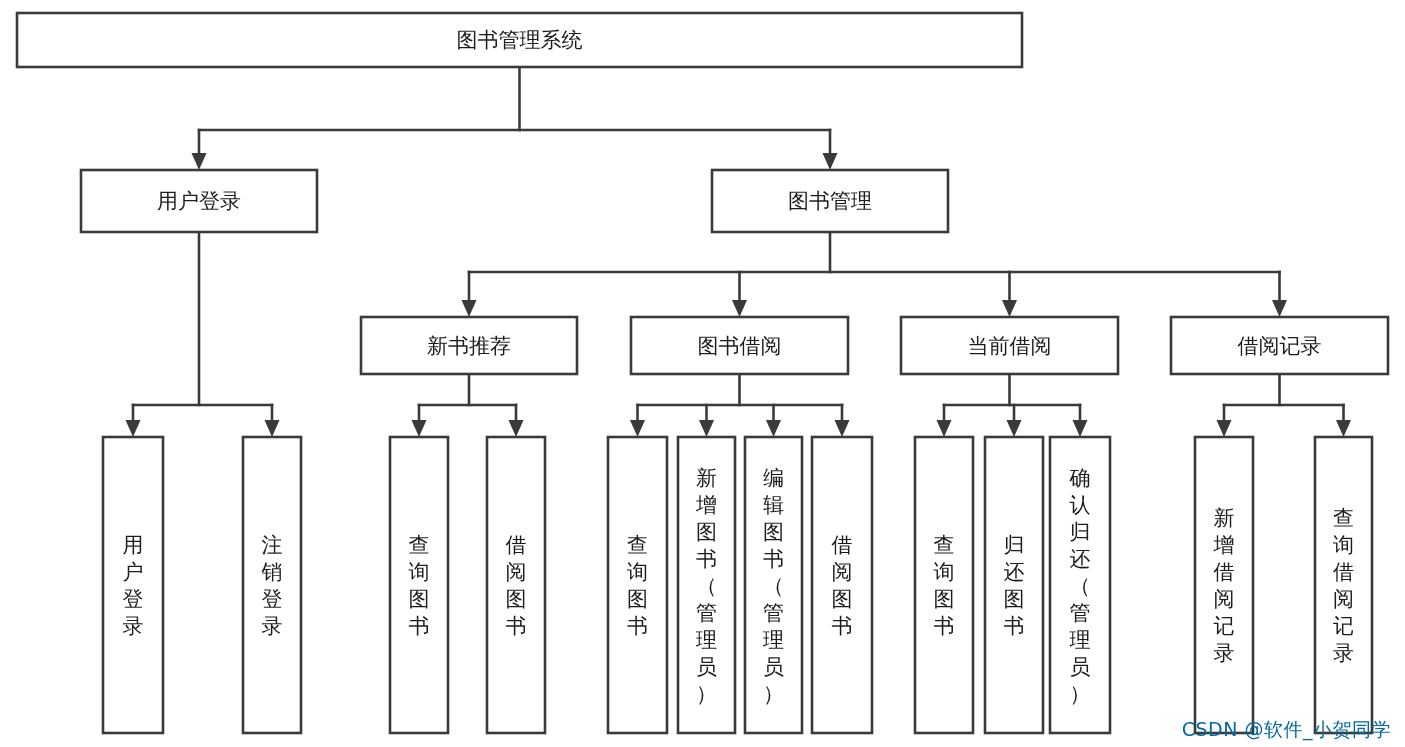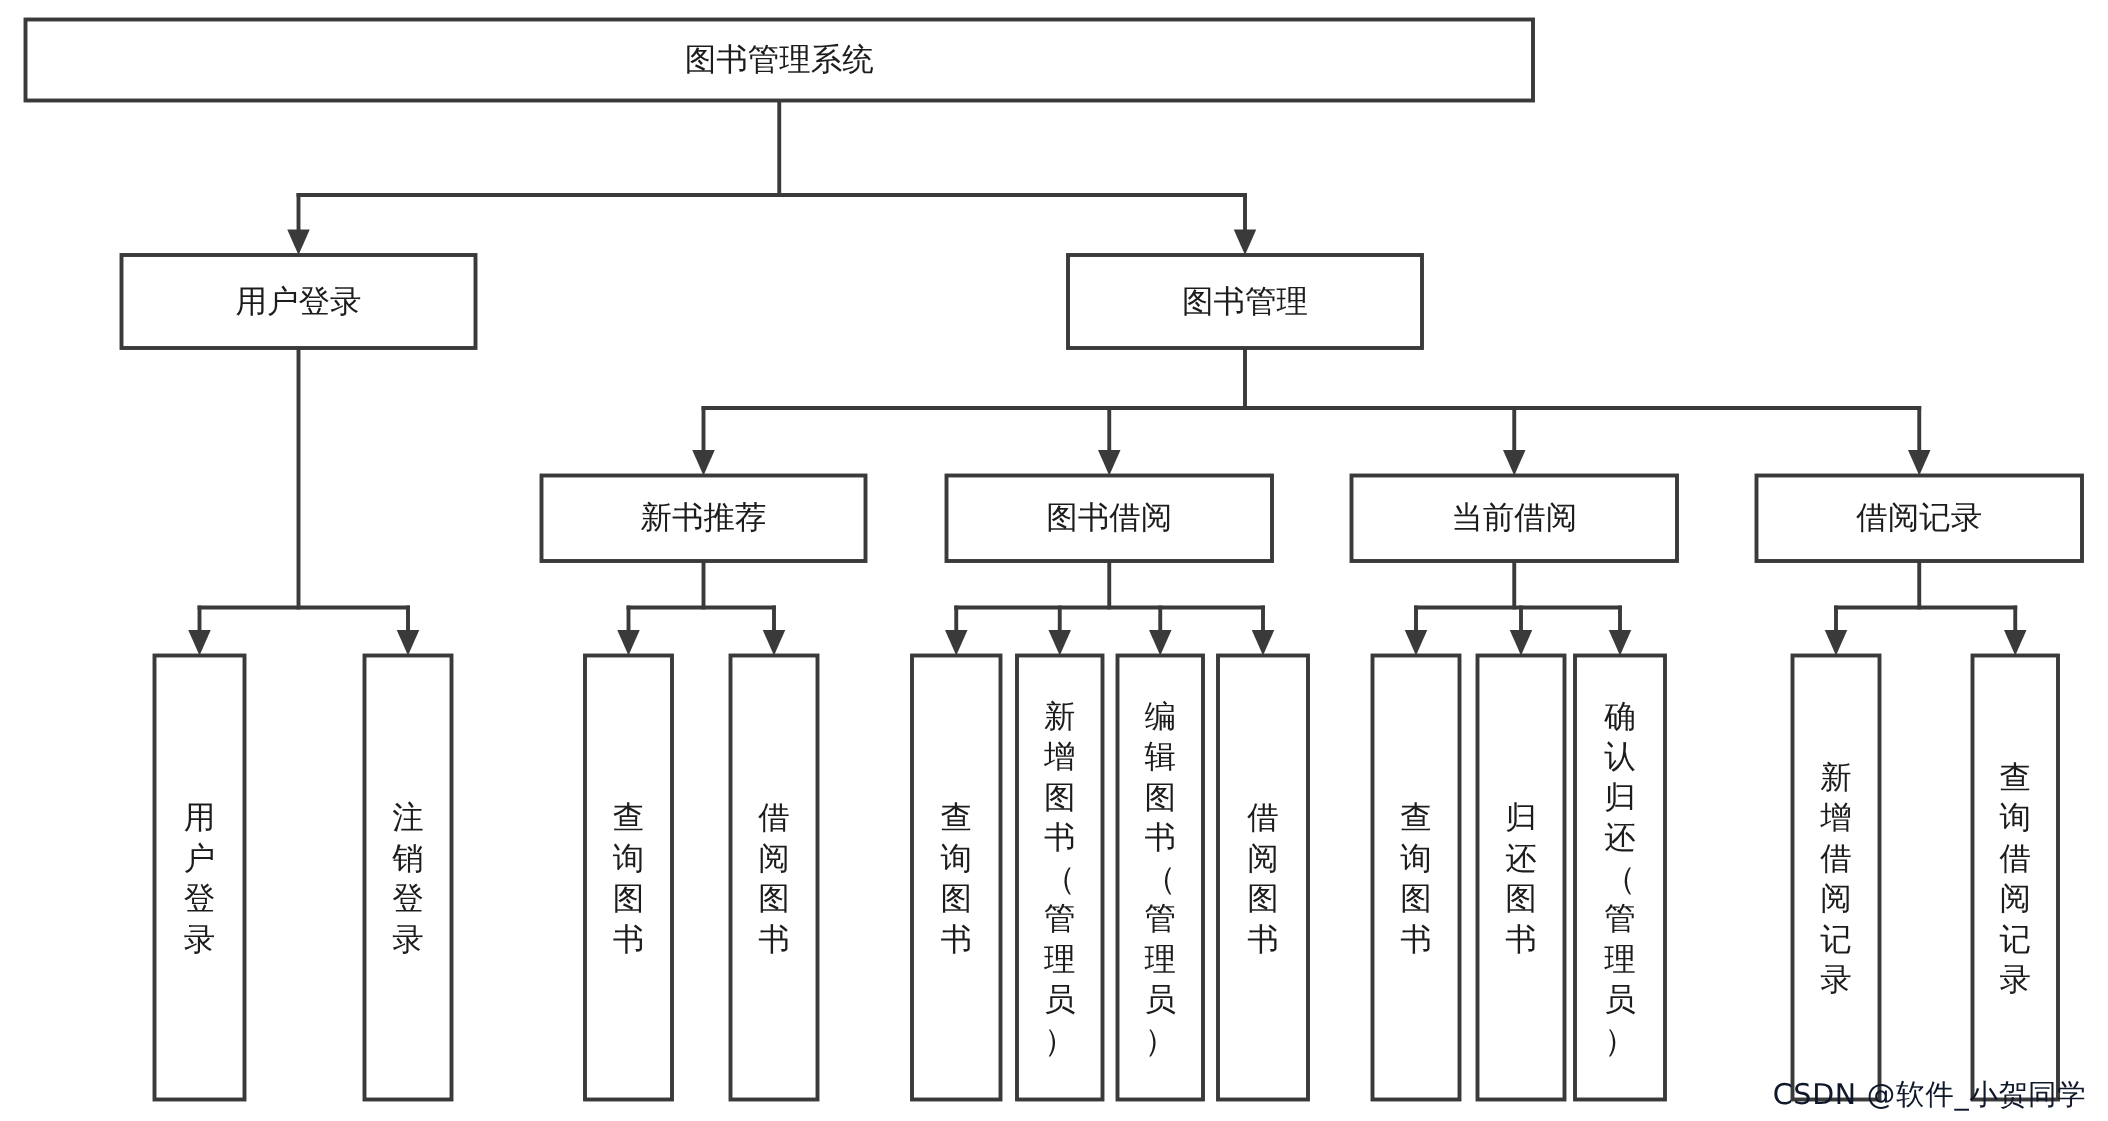--- a/index.html
+++ b/index.html
@@ -53,21 +53,21 @@
     font-size: 21px;
     fill: #1c1c1c;
     text-anchor: middle;
   }
   .watermark {
     position: absolute;
     right: 14px;
     bottom: 4px;
     font-family: "DejaVu Sans", "Liberation Sans", sans-serif;
     font-size: 19px;
-    color: #0f172a;
+    color: #0369a1;
     letter-spacing: 0.5px;
     white-space: nowrap;
     pointer-events: none;
     margin-top: 12px;
   }
 </style>
 </head>
 <body>
 
 <div id="diagram-root">

